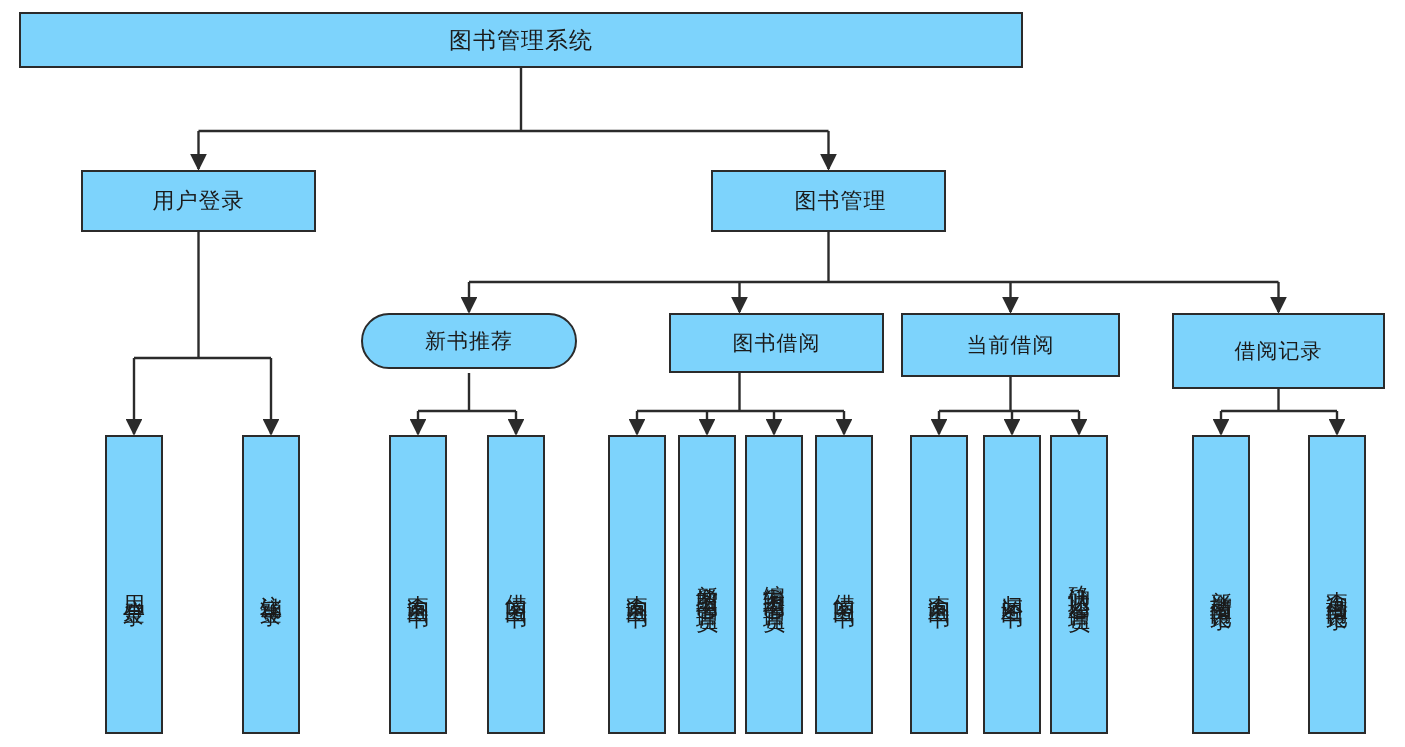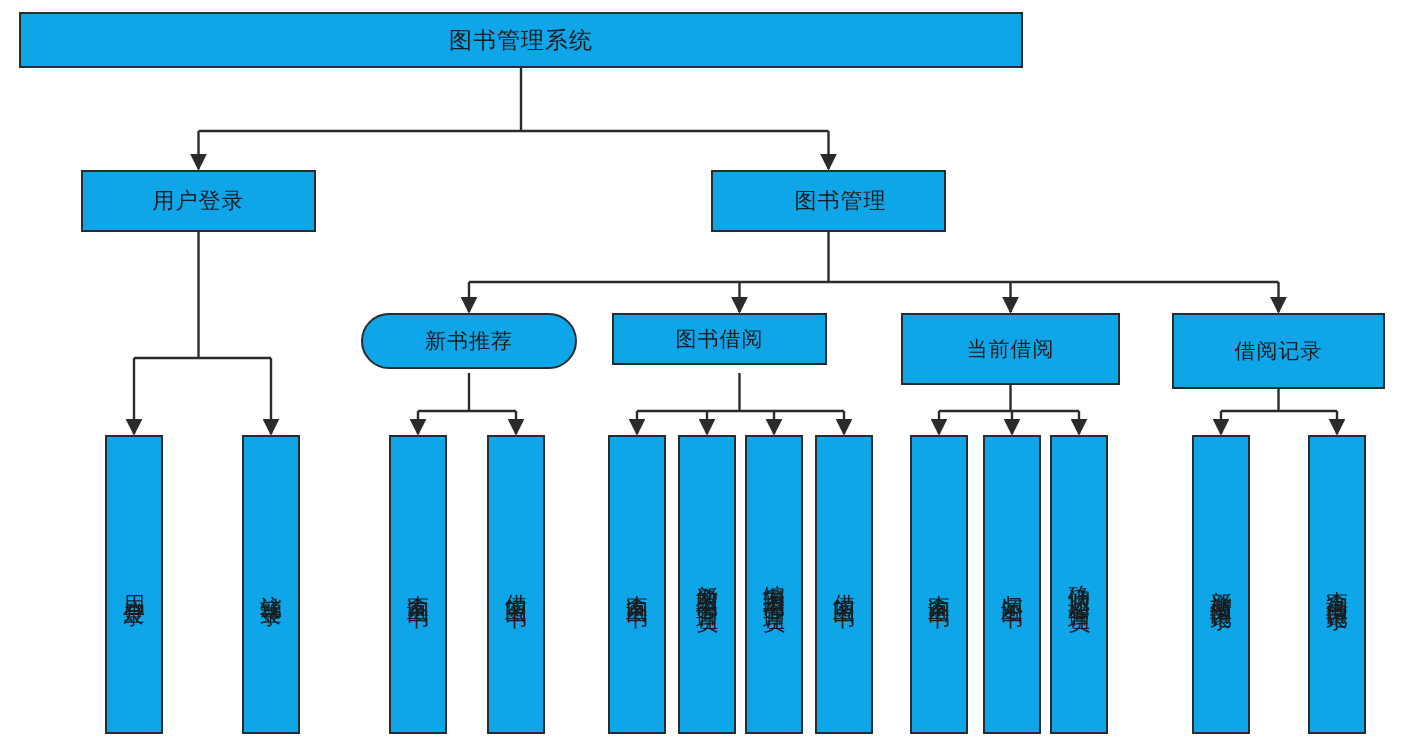--- a/index.html
+++ b/index.html
@@ -7,21 +7,21 @@
     width:1405px;height:747px;overflow:hidden;
     font-family:"Liberation Sans","DejaVu Sans",sans-serif;
     color:#1a1a1a;
   }
   #stage{position:relative;width:1405px;height:747px;background:#fff;}
   svg#wires{position:absolute;left:0;top:0;width:1405px;height:747px;}
 
   .node{
     position:absolute;
     box-sizing:border-box;
-    background:#0ea5e9;
+    background:#7dd3fc;
     border:2px solid #2b2b2b;
     display:flex;
     align-items:center;
     justify-content:center;
     text-align:right;
   }
   .node .label{
     display:block;
     letter-spacing:1px;
     color:#1b1b1b;
@@ -109,24 +109,24 @@
       </div>
       <div class="node lvl2" style="left: 81px; top: 170px; width: 235px; height: 62px;">
         <span class="label">用户登录</span>
       </div>
       <div class="node lvl2" style="left: 711px; top: 170px; width: 235px; height: 62px; padding-left: 24px;">
         <span class="label">图书管理</span>
       </div>
       <div class="node lvl3" style="left: 361px; top: 313px; width: 216px; height: 56px; border-radius: 28px;">
         <span class="label">新书推荐</span>
       </div>
-      <div class="node lvl3" style="left: 612px; top: 313px; width: 215px; height: 52px;">
+      <div class="node lvl3" style="left: 669px; top: 313px; width: 215px; height: 60px;">
         <span class="label">图书借阅</span>
       </div>
-      <div class="node lvl3" style="left: 901px; top: 313px; width: 219px; height: 72px;">
+      <div class="node lvl3" style="left: 901px; top: 313px; width: 219px; height: 64px;">
         <span class="label">当前借阅</span>
       </div>
       <div class="node lvl3" style="left: 1172px; top: 313px; width: 213px; height: 76px;">
         <span class="label">借阅记录</span>
       </div>
       <div class="node leaf" style="left: 105px; top: 435px; width: 58px; height: 299px;">
         <span class="label">用户登录</span>
       </div>
       <div class="node leaf" style="left: 242px; top: 435px; width: 58px; height: 299px;">
         <span class="label">注销登录</span>

